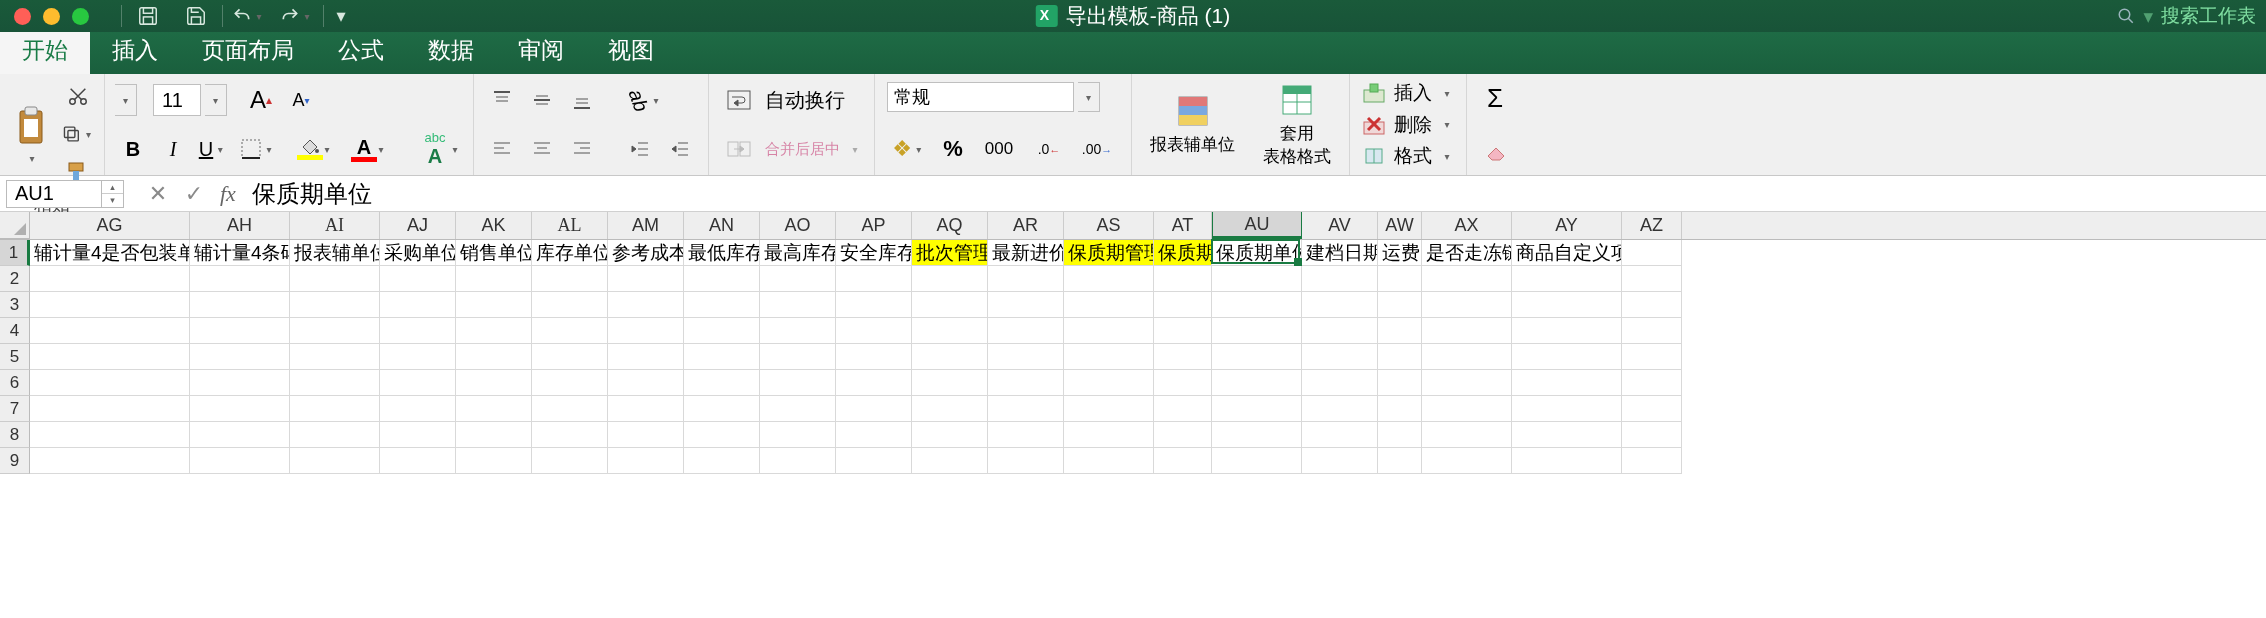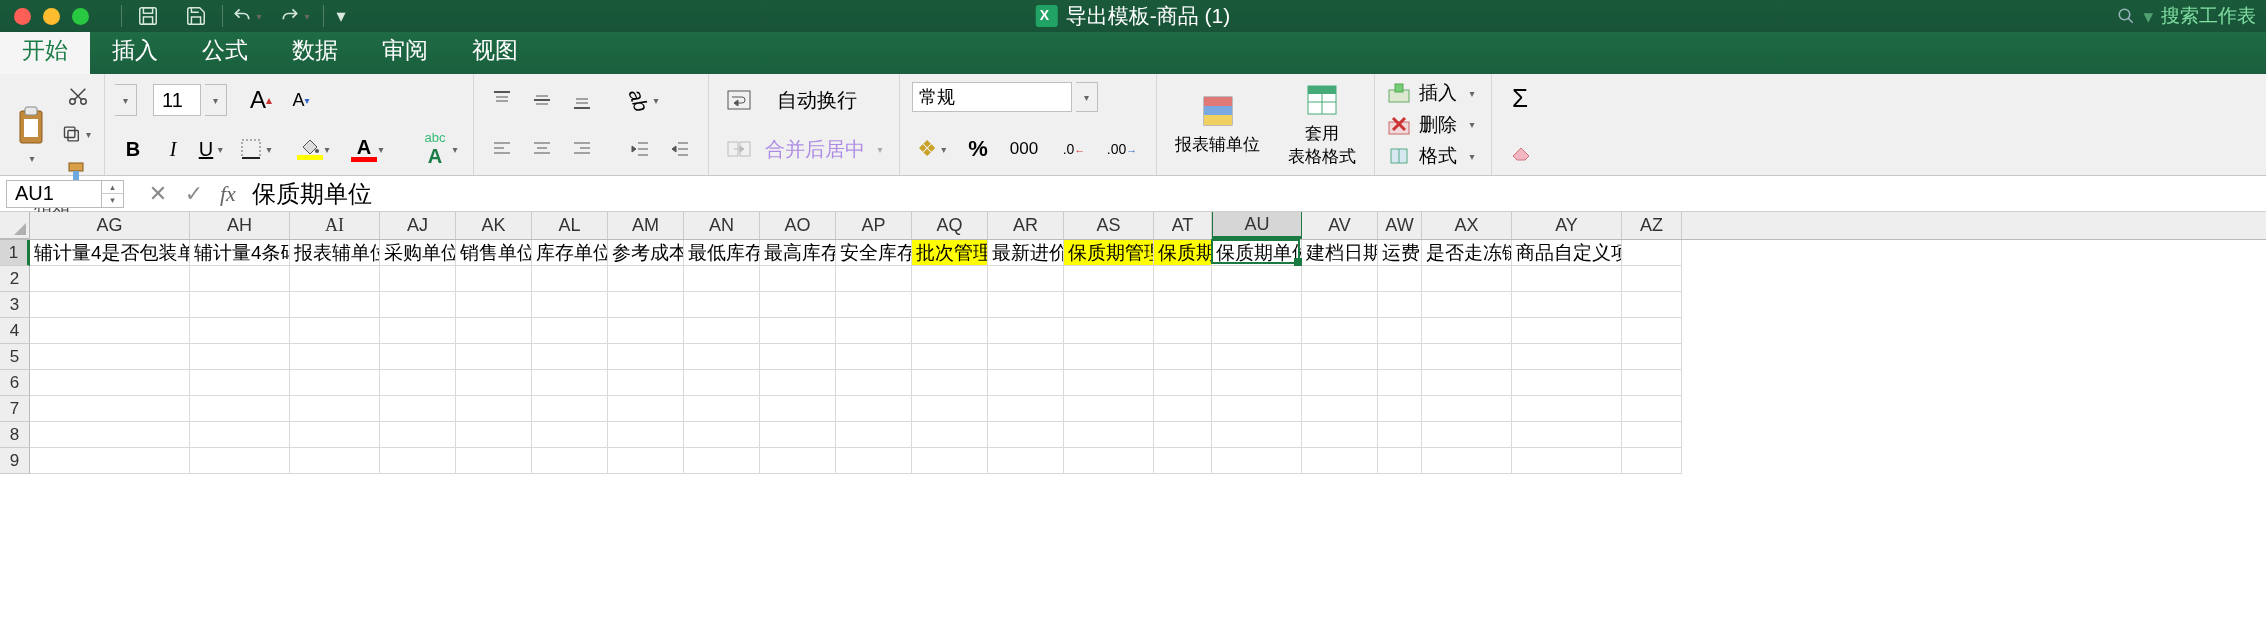--- a/index.html
+++ b/index.html
@@ -106,20 +106,21 @@
         <line x1="21" y1="21" x2="15" y2="15"></line>
       </svg>
     <span style="opacity:.55">▾</span>
     <span>搜索工作表</span>
   </div>
 </div>
 
 <div class="tabbar" id="tabbar">
     <div class="tab active">开始</div>
     <div class="tab">插入</div>
+    <div class="tab">页面布局</div>
     <div class="tab">公式</div>
     <div class="tab">数据</div>
     <div class="tab">审阅</div>
     <div class="tab">视图</div>
   </div>
 
 <div class="ribbon">
 
   <div class="group">
     <div class="g-row">
@@ -281,47 +282,47 @@
             <line x1="9" y1="5" x2="19" y2="5"></line>
             <line x1="9" y1="11" x2="19" y2="11"></line>
             <line x1="9" y1="17" x2="19" y2="17"></line>
             <polygon points="3,11 7,8 7,14"></polygon>
           </svg>
         </div>
     </div>
   </div>
 
   <div class="group" style="padding:8px 12px">
-    <div class="g-row" style="gap:20px">
+    <div class="g-row" style="gap:8px">
       <div class="sq-btn">
           <svg width="26" height="22" viewBox="0 0 26 22" stroke="#555" fill="none">
             <rect x="2" y="2" width="22" height="18"></rect>
             <path d="M6 8 h10 a3 3 0 0 1 0 6 h-4"></path>
             <polygon points="12,11 8,14 12,17" fill="#555"></polygon>
           </svg>
         </div>
       <span style="font-size:20px">自动换行</span>
     </div>
     <div class="g-row" style="gap:8px;margin-top:10px;opacity:.5">
       <div class="sq-btn">
           <svg width="26" height="22" viewBox="0 0 26 22" stroke="#888" fill="none">
             <rect x="2" y="4" width="10" height="14"></rect>
             <rect x="14" y="4" width="10" height="14"></rect>
             <line x1="8" y1="11" x2="18" y2="11"></line>
             <polygon points="18,11 14,8 14,14" fill="#888"></polygon>
           </svg>
         </div>
-      <span style="font-size:20px;color:#6d28d9">合并后居中</span>
+      <span style="font-size:15px;color:#be185d">合并后居中</span>
         <span class="dd">▾</span>
     </div>
   </div>
 
   <div class="group" style="padding:8px 12px">
     <div class="g-row">
-      <div class="sm-combo" style="width:160px">
+      <div class="sm-combo" style="width:187px">
           <span>常规</span>
         </div>
         <span class="dd" style="border:1px solid #bfbfbf;height:30px;border-left:none;display:flex;align-items:center;width:22px;justify-content:center">▾</span>
     </div>
     <div class="g-row" style="margin-top:8px">
       <div class="sq-btn" style="width:44px">
           <span style="color:#c9a227;font-size:22px">❖</span>
           <span class="dd">▾</span>
         </div>
       <div class="sq-btn">
@@ -423,21 +424,21 @@
 </div>
 
 <div class="grid">
   <div class="colhdr" id="colhdr">
     <div class="corner"></div>
   <div class="ch" style="width: 160px;">AG</div>
       <div class="ch" style="width: 100px;">AH</div>
       <div class="ch" style="width: 90px; font-family: Liberation Serif, serif;">AI</div>
       <div class="ch" style="width: 76px;">AJ</div>
       <div class="ch" style="width: 76px;">AK</div>
-      <div class="ch" style="width: 76px;">AL</div>
+      <div class="ch" style="width: 76px; font-family: Liberation Serif, serif;">AL</div>
       <div class="ch" style="width: 76px;">AM</div>
       <div class="ch" style="width: 76px;">AN</div>
       <div class="ch" style="width: 76px;">AO</div>
       <div class="ch" style="width: 76px;">AP</div>
       <div class="ch" style="width: 76px;">AQ</div>
       <div class="ch" style="width: 76px;">AR</div>
       <div class="ch" style="width: 90px;">AS</div>
       <div class="ch" style="width: 58px;">AT</div>
       <div class="ch sel" style="width: 90px;">AU</div>
       <div class="ch" style="width: 76px;">AV</div>

